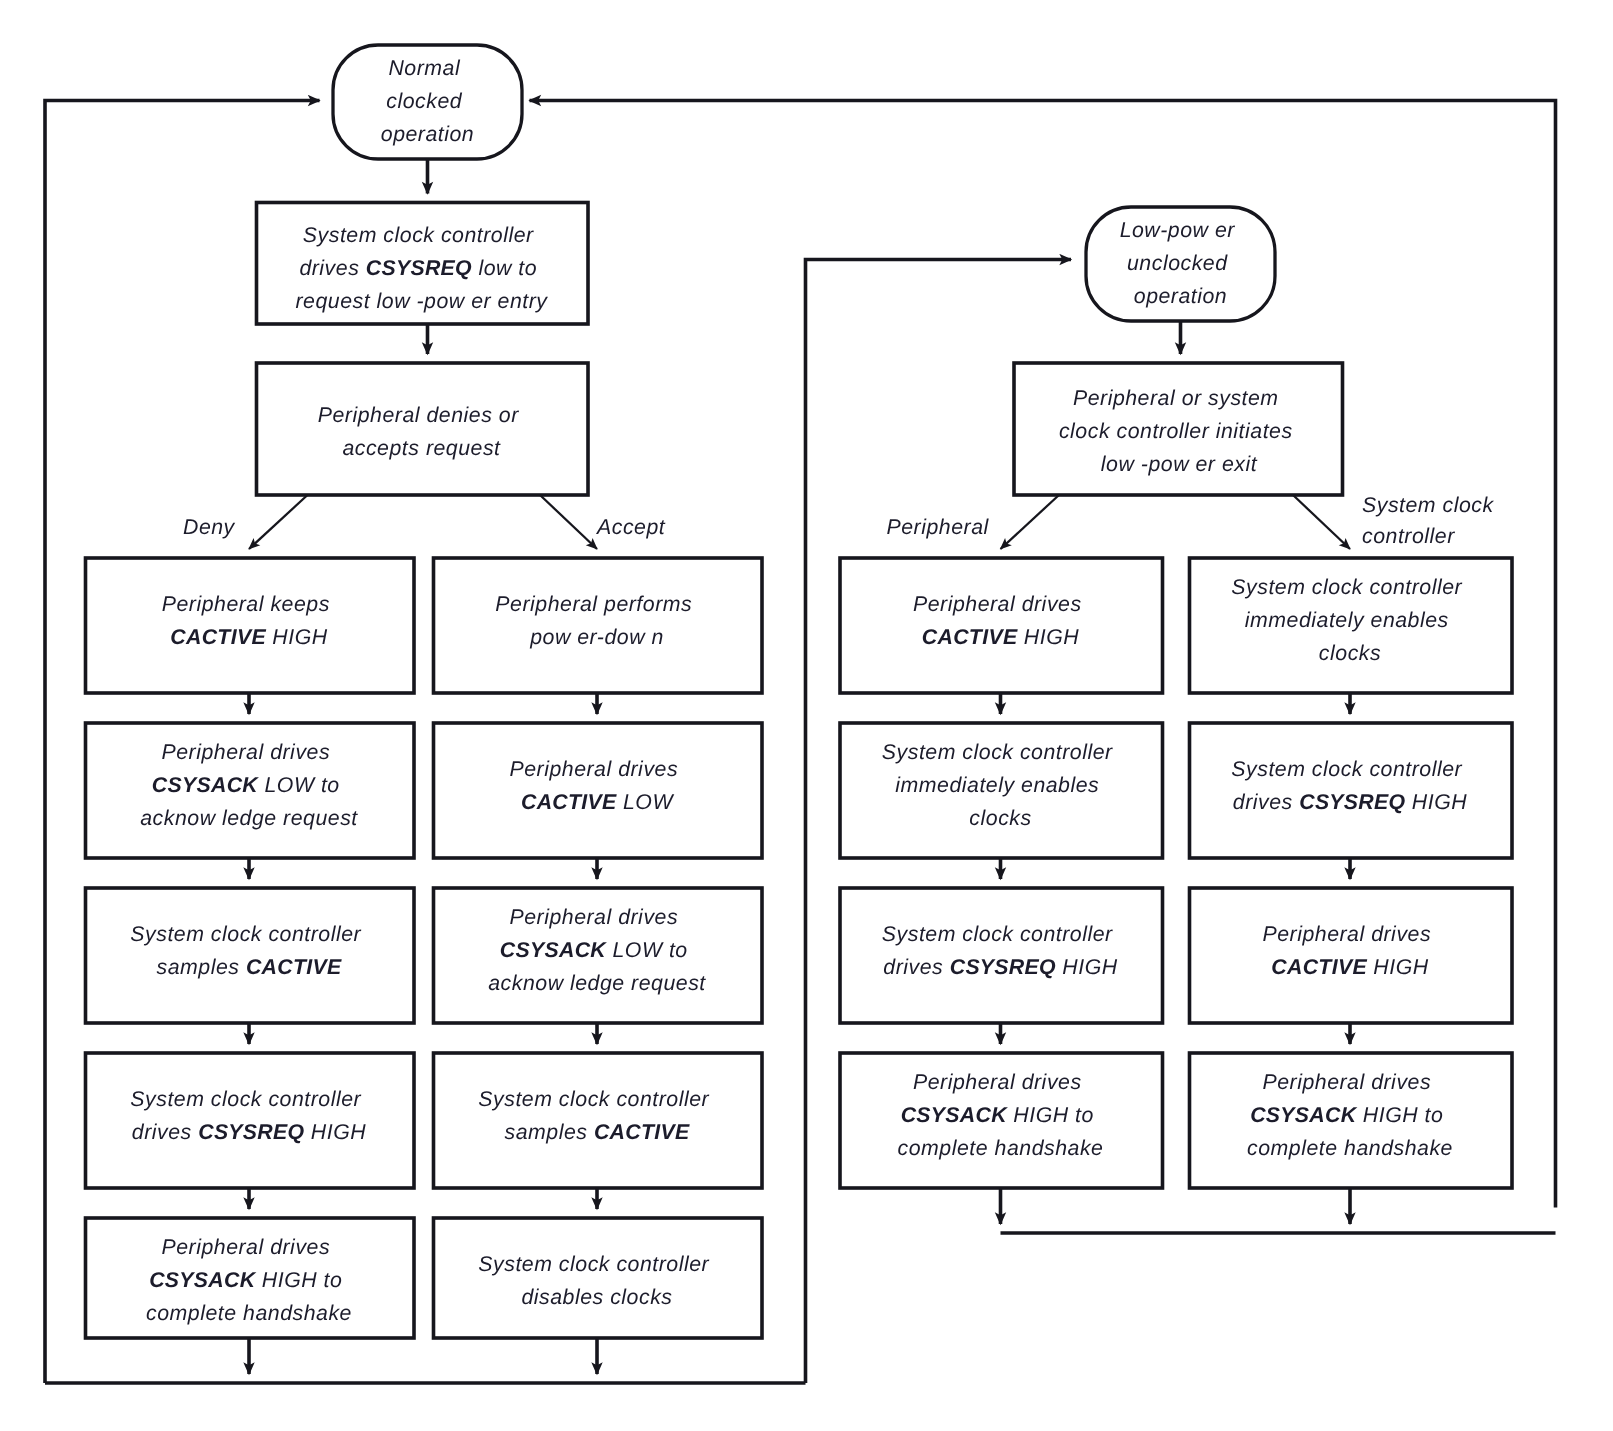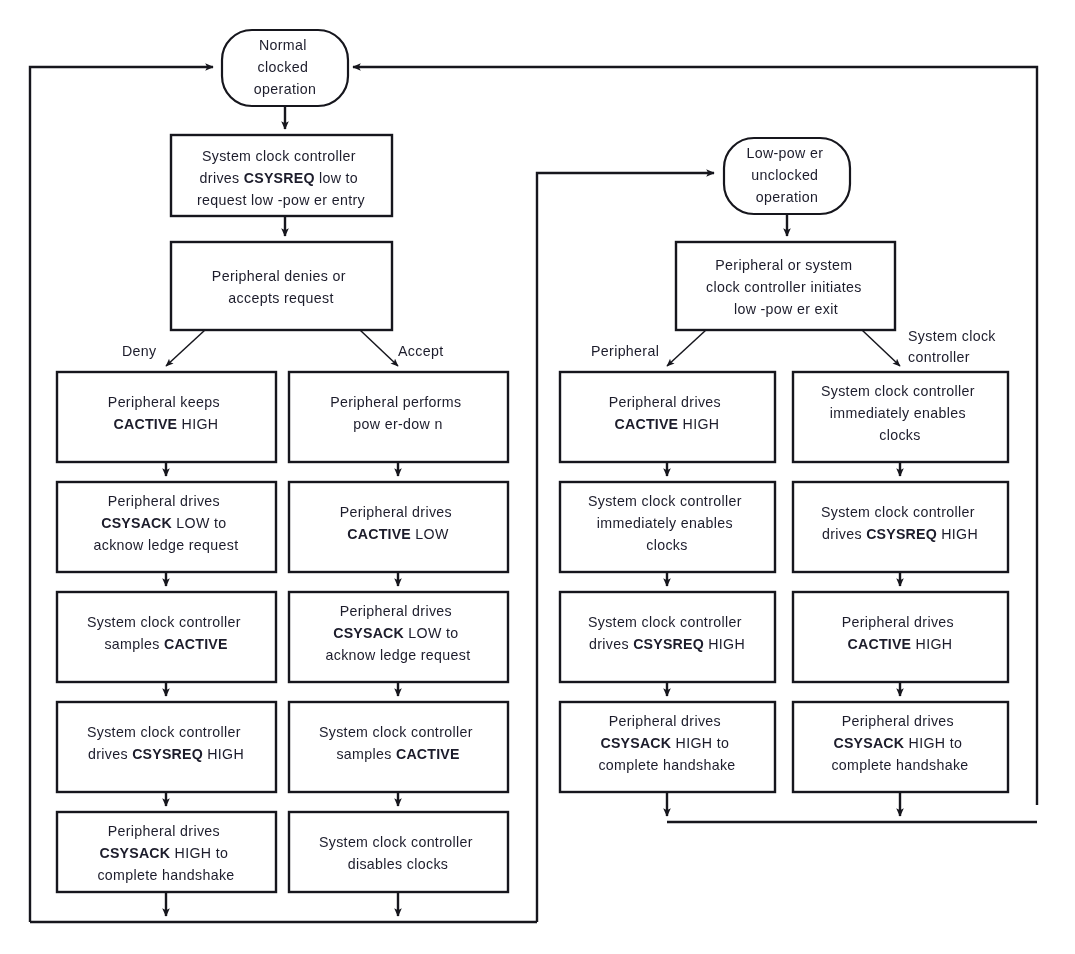--- a/index.html
+++ b/index.html
@@ -1,20 +1,20 @@
 <!DOCTYPE html>
 <html><head>
 <meta charset="utf-8">
 <style>
   html,body{margin:0;padding:0;background:#ffffff;}
   body{
     font-family:"Liberation Sans", sans-serif;
     width:1075px;height:954px;overflow:hidden;
   }
-  #diagram-root{position:relative;width:918px;height:954px;}
+  #diagram-root{position:relative;width:918px;height:954px;font-style:italic;}
   svg{display:block;}
   .node-text{
     font-family:"Liberation Sans", sans-serif;
     font-size:14.2px;
     fill:#1c1c2b;
     letter-spacing:0.35px;
   }
   .node-text .b{font-weight:bold;letter-spacing:0.2px;}
   .edge-label{
     font-family:"Liberation Sans", sans-serif;

